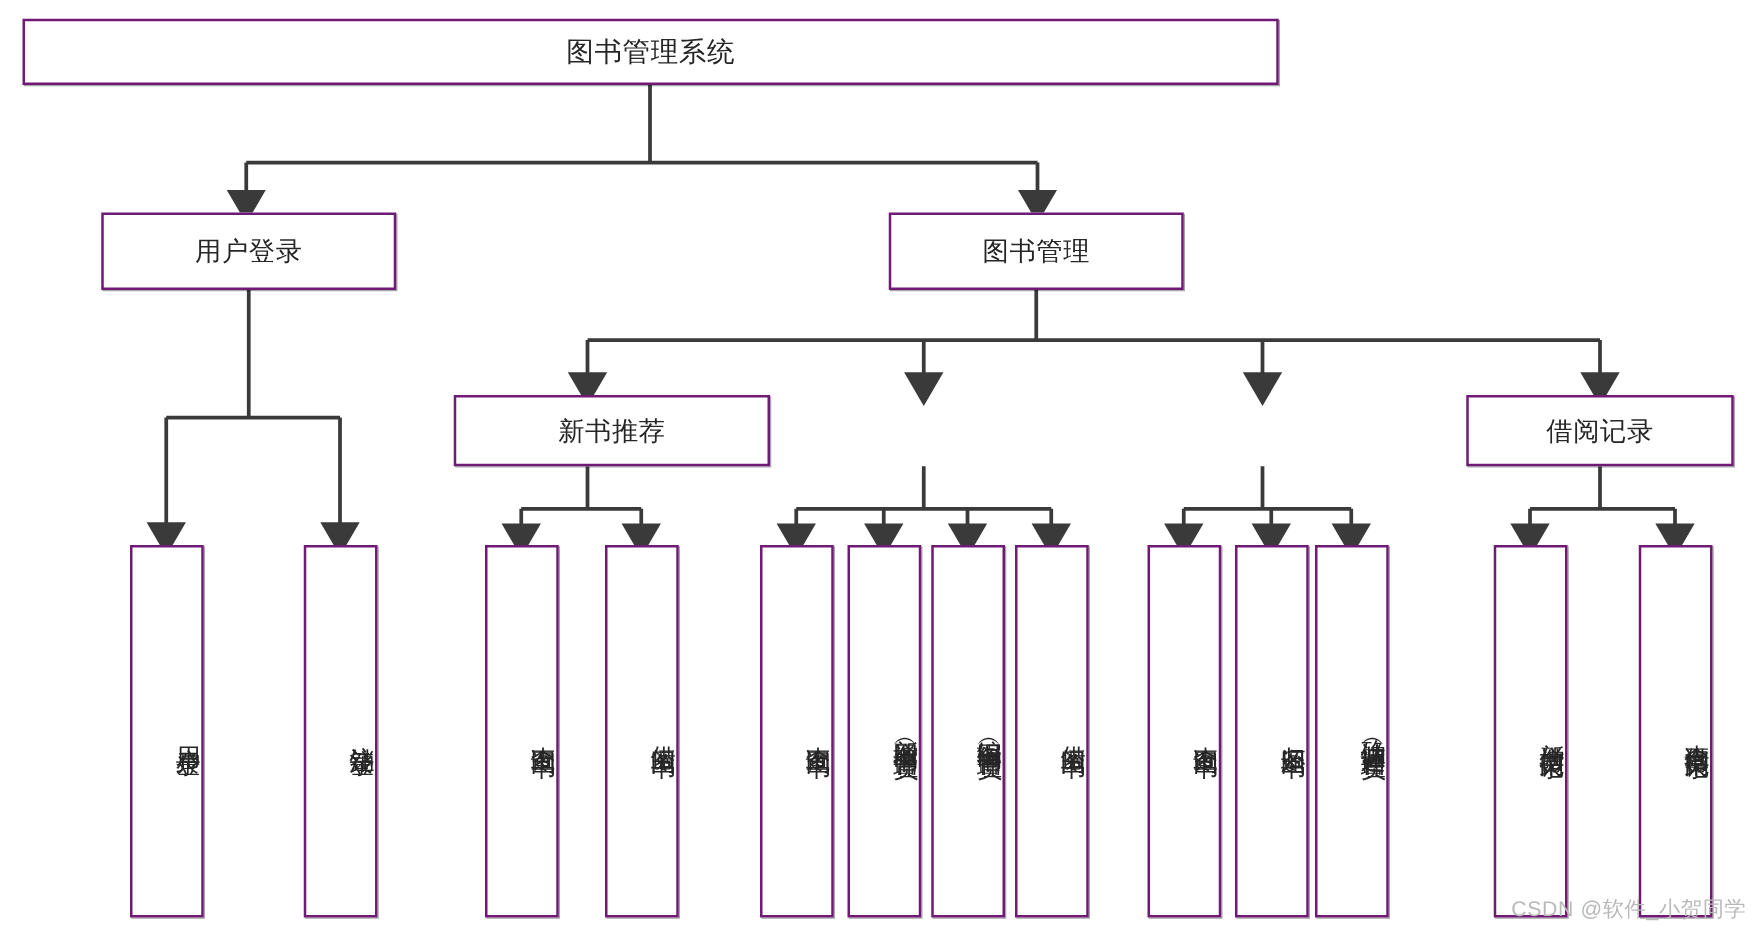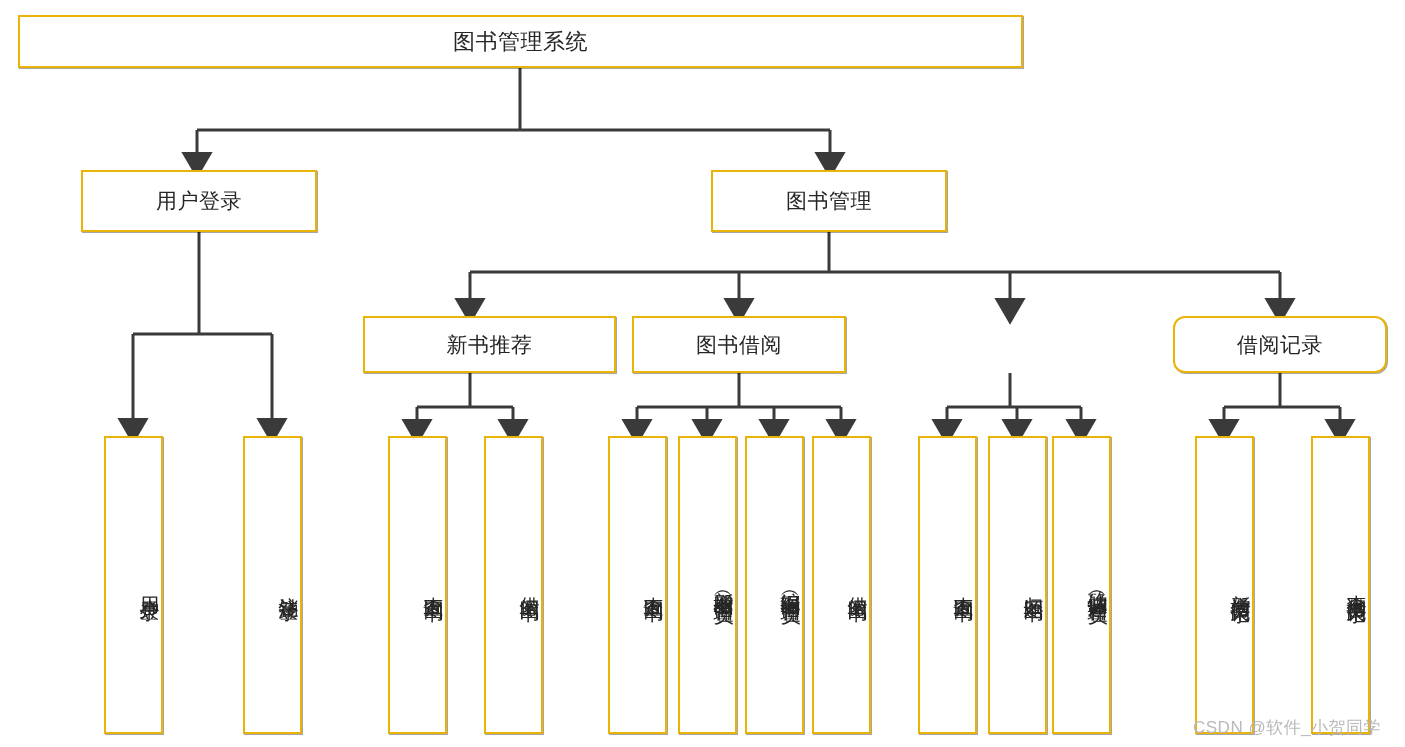--- a/index.html
+++ b/index.html
@@ -21,21 +21,21 @@
     position: absolute;
     left: 0;
     top: 0;
     width: 1405px;
     height: 747px;
     pointer-events: none;
   }
   .node {
     position: absolute;
     box-sizing: border-box;
-    border: 2px solid #eab308;
+    border: 2px solid #701a75;
     background: #ffffff;
     display: flex;
     align-items: center;
     justify-content: center;
     color: #262626;
     box-shadow: 1px 1px 0 rgba(0,0,0,0.35);
   }
   .node.horiz {
     font-size: 21px;
     letter-spacing: 0.5px;
@@ -58,20 +58,21 @@
   }
   .node.root {
     font-size: 22px;
   }
   .watermark {
     position: absolute;
     font-size: 17px;
     color: #b9b9b9;
     white-space: nowrap;
     letter-spacing: 0.5px;
+    margin-left: 16px;
   }
 </style>
 </head>
 <body>
 
 <div id="canvas">
 
   <svg id="wires" viewBox="0 0 1405 747" width="1405" height="747">
     <defs>
       <marker id="arrow" viewBox="0 0 12 14" refX="1" refY="7" markerWidth="9" markerHeight="11" orient="auto-start-reverse">
@@ -129,24 +130,21 @@
   <div class="node horiz" style="left:81px; top:170px; width:236px; height:62px;">
     <span>用户登录</span>
   </div>
   <div class="node horiz" style="left:711px; top:170px; width:236px; height:62px;">
     <span>图书管理</span>
   </div>
 
   <div class="node horiz" style="left:363px; top:316px; width:253px; height:57px;">
     <span>新书推荐</span>
   </div>
-  <div class="node horiz" style="left:632px; top:316px; width:214px; height:57px;">
-    <span>图书借阅</span>
-  </div>
-  <div class="node horiz" style="left:1173px; top:316px; width:214px; height:57px;border-radius:12px;">
+  <div class="node horiz" style="left:1173px; top:316px; width:214px; height:57px;">
     <span>借阅记录</span>
   </div>
 
   <div class="node vert" style="left:104px; top:436px; width:59px; height:298px;">
     <span class="vtext">用户登录</span>
   </div>
   <div class="node vert" style="left:243px; top:436px; width:59px; height:298px;">
     <span class="vtext">注销登录</span>
   </div>
 

